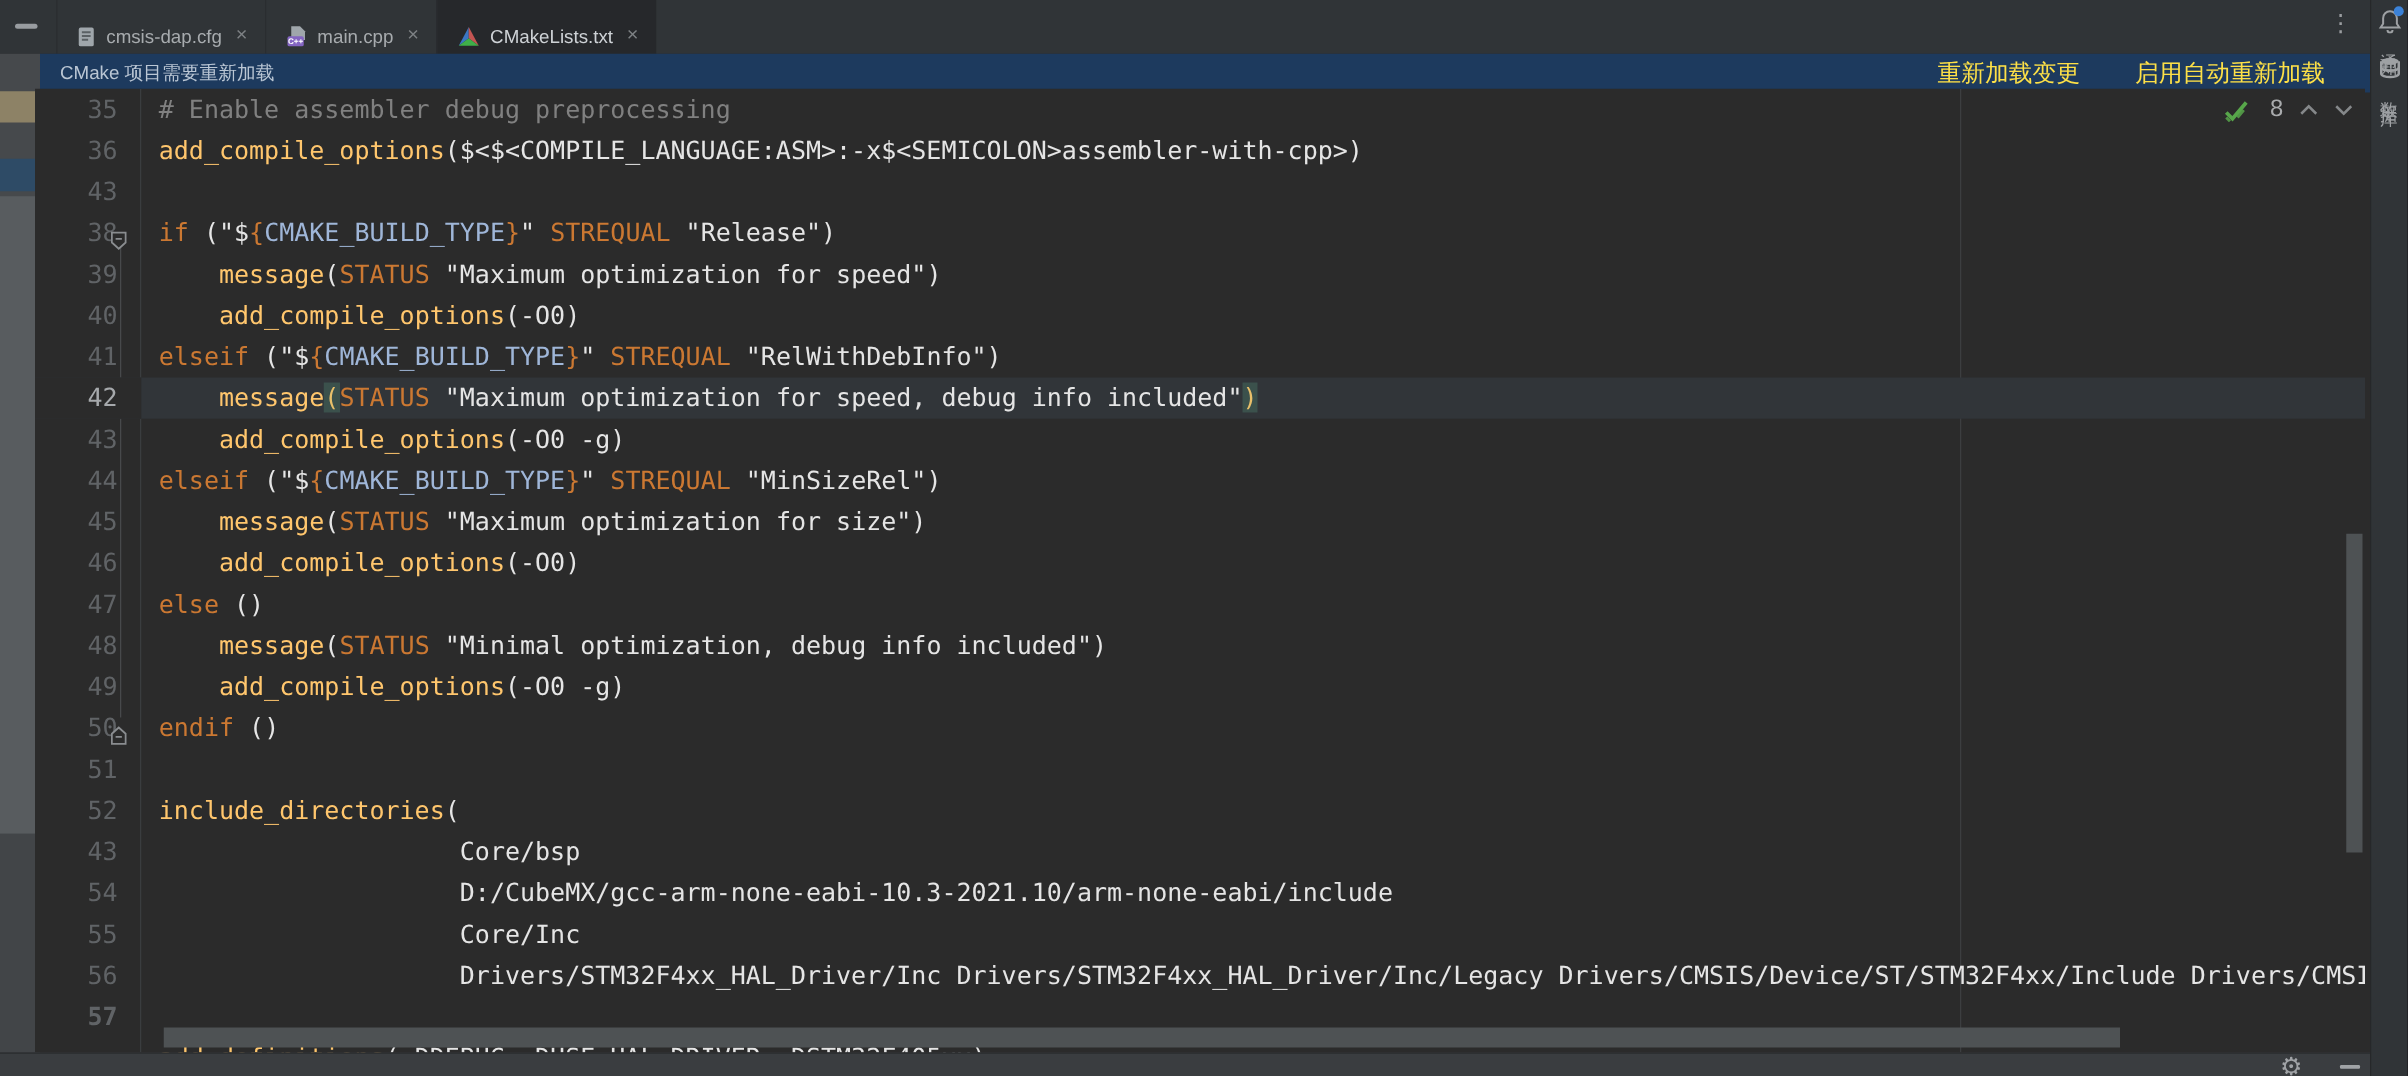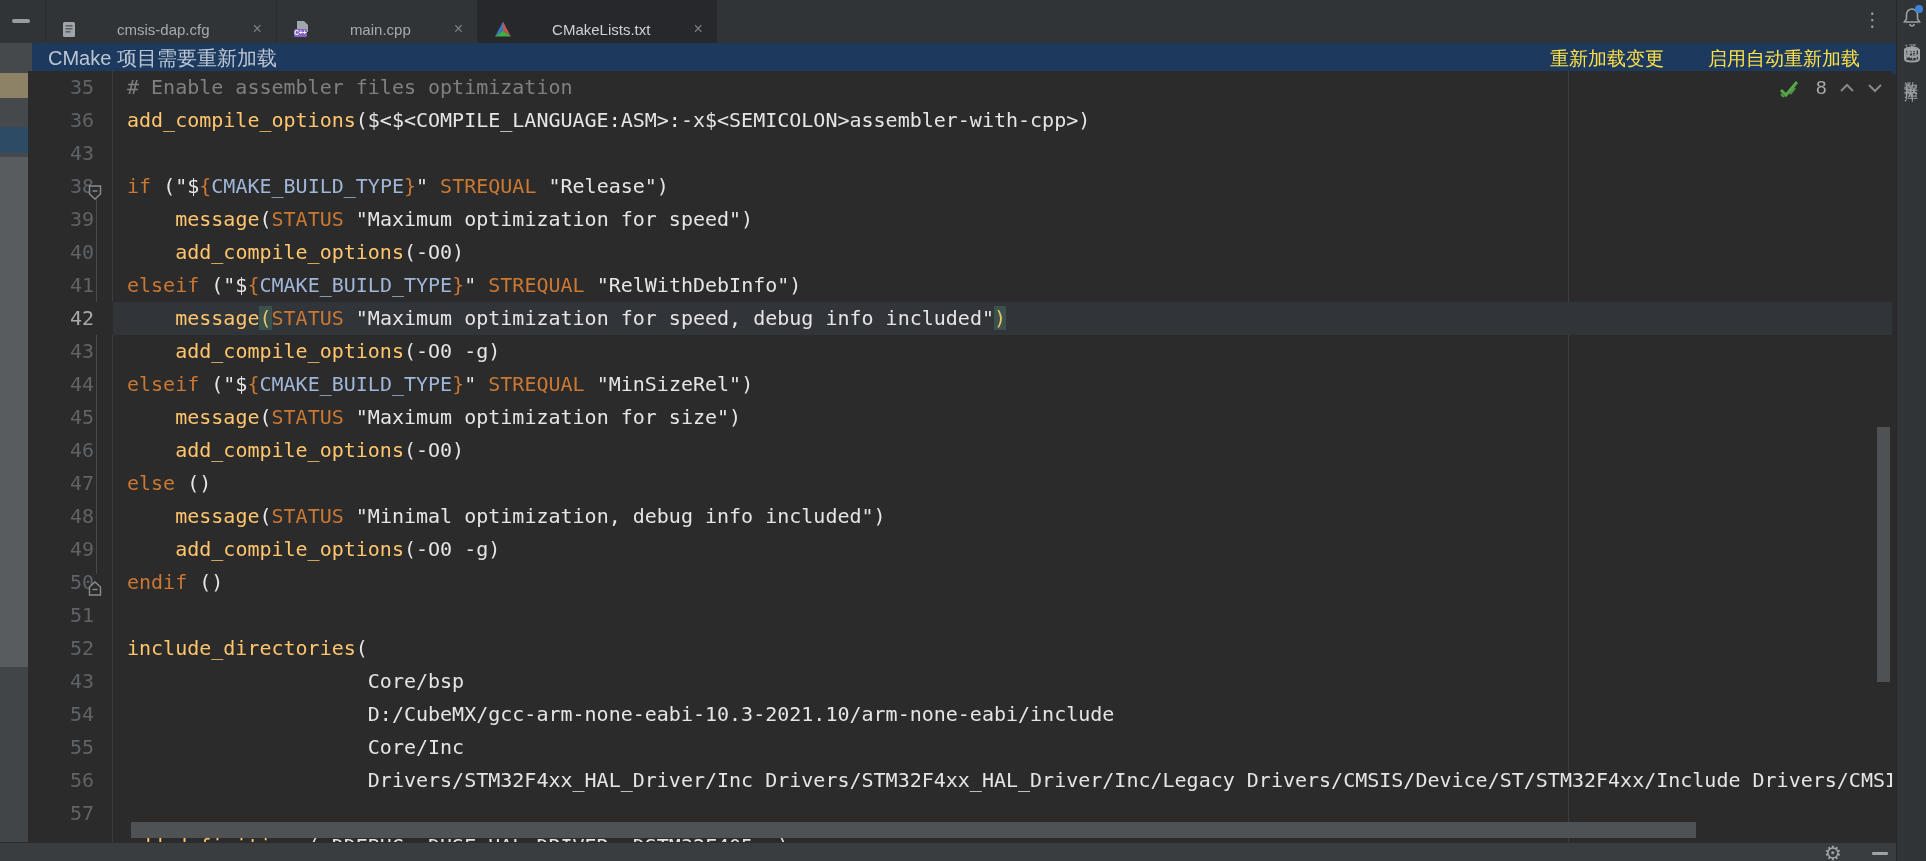--- a/index.html
+++ b/index.html
@@ -6,31 +6,31 @@
   html,body { background:#1e1f22; }
   #app {
     position:relative; width:1926px; height:861px; overflow:hidden;
     background:#2b2b2b; font-family:"Liberation Sans", sans-serif;
   }
   
   .tabbar { position:absolute; left:0; top:0; width:1926px; height:43px; background:#303437; }
   .dash-icon { position:absolute; left:12px; top:19px; width:18px; height:4px; border-radius:2px; background:#989ca0; }
   .tabstrip { position:absolute; left:45px; top:0; height:43px; display:flex; }
   .tab { position:relative; height:58px; display:flex; align-items:center; padding:0 14px 0 16px;
-         border-left:1px solid #2a2d30; color:#a7abae; font-size:15px; cursor:default;gap:32px; }
+         border-left:1px solid #2a2d30; color:#a7abae; font-size:15px; cursor:default; }
   .tab .ticon { margin-right:8px; display:inline-flex; }
   .tab .close { margin-left:11px; color:#7d8184; font-size:16px; line-height:1; }
   .tab.active { background:#26282b; color:#ced2d6; }
   .tab.active::after { content:""; position:absolute; left:0; right:0; bottom:0; height:3px; background:#3677bb; }
   .kebab { position:absolute; right:44px; top:8px; color:#9a9da0; font-size:19px;
            font-family:"DejaVu Sans", sans-serif; }
   
   .banner { position:absolute; left:32px; top:43px; width:1864px; height:31px; background:#1d3a5e;
             display:flex; align-items:center; }
-  .banner-msg { color:#bac6d4; font-size:20px; margin-left:16px; }
+  .banner-msg { color:#bac6d4; font-size:15px; margin-left:16px; }
   .banner-actions { margin-left:auto; margin-right:36px; display:flex; gap:44px; }
   .banner-link { color:#fde047; font-size:19px; }
   
   .leftstrip { position:absolute; left:0; top:43px; width:32px; height:799px; background:#46494c; }
   .ls-tan  { position:absolute; left:0; top:30px;  width:32px; height:25px; background:#8d8266; }
   .ls-blue { position:absolute; left:0; top:84px;  width:32px; height:26px; background:#2e4b66; }
   .ls-thumb{ position:absolute; left:0; top:114px; width:32px; height:510px; background:#585c5f; }
   .ls-bot  { position:absolute; left:0; top:624px; width:32px; height:175px; background:#424548; }
   
   .editor { position:absolute; left:28px; top:71px; width:1864px; height:771px; background:#2b2b2b; overflow:hidden; }
@@ -134,21 +134,21 @@
     <div class="ls-blue"></div>
     <div class="ls-thumb"></div>
     <div class="ls-bot"></div>
   </div>
 
   <div class="editor">
     <div class="margin-guide"></div>
     <div class="gutter-border"></div>
     <div class="fold-connector"></div>
     <div id="code-rows">
-        <div class="codeline" style="top: 0px;"><span class="ln">35</span><span class="codetext"><span class="tok-cm"># Enable assembler files optimization</span></span></div>
+        <div class="codeline" style="top: 0px;"><span class="ln">35</span><span class="codetext"><span class="tok-cm"># Enable assembler debug preprocessing</span></span></div>
         <div class="codeline" style="top: 33px;"><span class="ln">36</span><span class="codetext"><span class="tok-fn">add_compile_options</span><span class="tok-tx">($&lt;$&lt;COMPILE_LANGUAGE:ASM&gt;:-x$&lt;SEMICOLON&gt;assembler-with-cpp&gt;)</span></span></div>
         <div class="codeline" style="top: 66px;"><span class="ln">43</span><span class="codetext"></span></div>
         <div class="codeline" style="top: 99px;"><span class="ln">38</span><span class="fold-marker"><svg width="16" height="17" viewBox="0 0 16 17">
               <path d="M2.5 2 h11 v8 l-5.5 5 l-5.5-5 z" fill="#2b2b2b" stroke="#8a8d90" stroke-width="1.4"></path>
               <path d="M5.5 7 h5" stroke="#8a8d90" stroke-width="1.4"></path>
             </svg></span><span class="codetext"><span class="tok-kw">if</span><span class="tok-tx"> ("$</span><span class="tok-br">{</span><span class="tok-var">CMAKE_BUILD_TYPE</span><span class="tok-br">}</span><span class="tok-tx">" </span><span class="tok-kw">STREQUAL</span><span class="tok-tx"> "Release")</span></span></div>
         <div class="codeline" style="top: 132px;"><span class="ln">39</span><span class="codetext"><span class="tok-tx">    </span><span class="tok-fn">message</span><span class="tok-tx">(</span><span class="tok-kw">STATUS</span><span class="tok-tx"> "Maximum optimization for speed")</span></span></div>
         <div class="codeline" style="top: 165px;"><span class="ln">40</span><span class="codetext"><span class="tok-tx">    </span><span class="tok-fn">add_compile_options</span><span class="tok-tx">(-O0)</span></span></div>
         <div class="codeline" style="top: 198px;"><span class="ln">41</span><span class="codetext"><span class="tok-kw">elseif</span><span class="tok-tx"> ("$</span><span class="tok-br">{</span><span class="tok-var">CMAKE_BUILD_TYPE</span><span class="tok-br">}</span><span class="tok-tx">" </span><span class="tok-kw">STREQUAL</span><span class="tok-tx"> "RelWithDebInfo")</span></span></div>
         <div class="codeline current" style="top: 231px;"><span class="ln">42</span><span class="codetext"><span class="tok-tx">    </span><span class="tok-fn">message</span><span class="tok-hp">(</span><span class="tok-kw">STATUS</span><span class="tok-tx"> "Maximum optimization for speed, debug info included"</span><span class="tok-hp">)</span></span></div>
@@ -162,21 +162,21 @@
         <div class="codeline" style="top: 495px;"><span class="ln">50</span><span class="fold-marker"><svg width="16" height="17" viewBox="0 0 16 17">
               <path d="M2.5 15 h11 v-8 l-5.5-5 l-5.5 5 z" fill="#2b2b2b" stroke="#8a8d90" stroke-width="1.4"></path>
               <path d="M5.5 9.5 h5" stroke="#8a8d90" stroke-width="1.4"></path>
             </svg></span><span class="codetext"><span class="tok-kw">endif</span><span class="tok-tx"> ()</span></span></div>
         <div class="codeline" style="top: 528px;"><span class="ln">51</span><span class="codetext"></span></div>
         <div class="codeline" style="top: 561px;"><span class="ln">52</span><span class="codetext"><span class="tok-fn">include_directories</span><span class="tok-tx">(</span></span></div>
         <div class="codeline" style="top: 594px;"><span class="ln">43</span><span class="codetext"><span class="tok-tx">                    Core/bsp</span></span></div>
         <div class="codeline" style="top: 627px;"><span class="ln">54</span><span class="codetext"><span class="tok-tx">                    D:/CubeMX/gcc-arm-none-eabi-10.3-2021.10/arm-none-eabi/include</span></span></div>
         <div class="codeline" style="top: 660px;"><span class="ln">55</span><span class="codetext"><span class="tok-tx">                    Core/Inc</span></span></div>
         <div class="codeline" style="top: 693px;"><span class="ln">56</span><span class="codetext"><span class="tok-tx">                    Drivers/STM32F4xx_HAL_Driver/Inc Drivers/STM32F4xx_HAL_Driver/Inc/Legacy Drivers/CMSIS/Device/ST/STM32F4xx/Include Drivers/CMSI</span></span></div>
-        <div class="codeline" style="top: 726px;"><span class="ln">57</span><span class="codetext"></span></div>
+        <div class="codeline" style="top: 726px; font-weight: bold;"><span class="ln">57</span><span class="codetext"></span></div>
         <div class="codeline" style="top: 759px;"><span class="codetext"><span class="tok-fn">add_definitions</span><span class="tok-tx">(-DDEBUG -DUSE_HAL_DRIVER -DSTM32F405xx)</span></span></div>
       </div>
 
     <div class="inspections">
       <svg width="26" height="20" viewBox="0 0 26 20">
         <path d="M3 12 L8 17 L19 4" stroke="#57a64a" stroke-width="3" fill="none"></path>
         <path d="M3 16 L6 19 M12 16 L17 10" stroke="#57a64a" stroke-width="2.4" fill="none" opacity="0.85"></path>
       </svg>
       <span class="insp-count">8</span>
       <svg width="16" height="10" viewBox="0 0 16 10">

